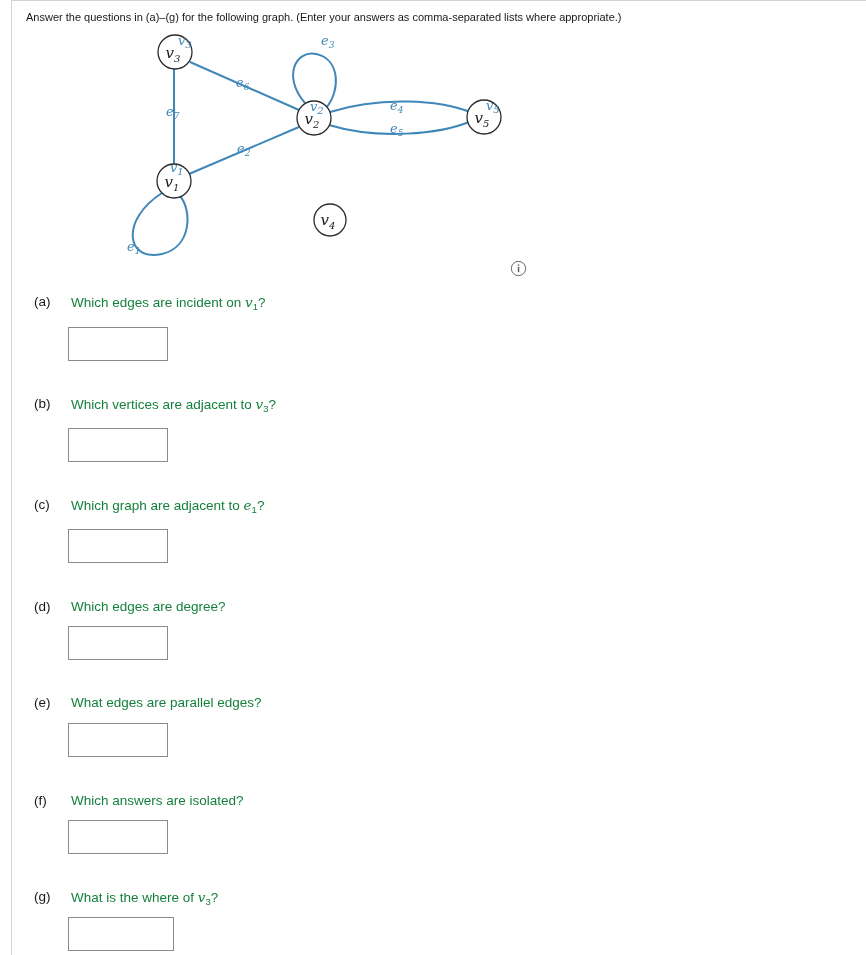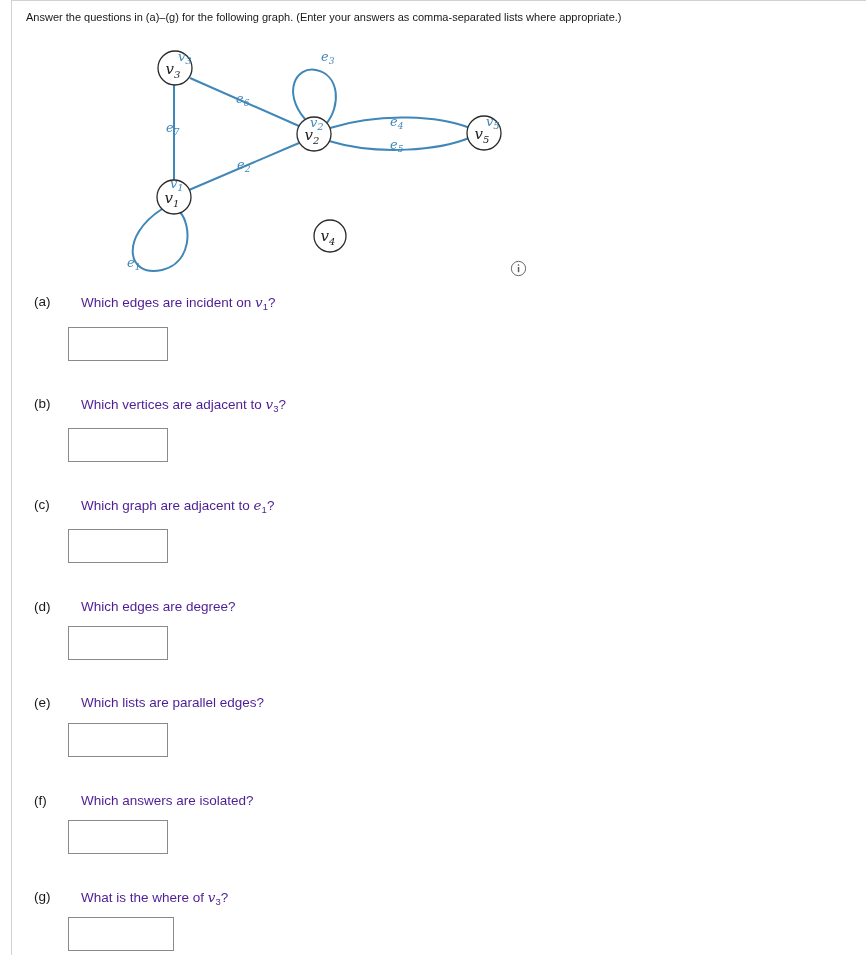--- a/index.html
+++ b/index.html
@@ -41,21 +41,21 @@
     width: 830px;
     font-size: 11px;
     line-height: 18px;
     color: #181818;
     white-space: nowrap;
   }
 
   
   .figure {
     position: absolute;
-    left: 100px; top: 40px;
+    left: 100px; top: 24px;
     width: 450px; height: 250px; text-align: right;
   }
   .figure svg { display: block; }
 
   .info-icon {
     position: absolute;
     left: 510px; top: 260px;
     width: 17px; height: 17px;
   }
 
@@ -66,23 +66,23 @@
   }
   .q-label {
     position: absolute;
     left: 34px;
     font-size: 13.5px;
     color: #181818;
     white-space: nowrap;
   }
   .q-text {
     position: absolute;
-    left: 81px;
+    left: 71px;
     font-size: 13.5px;
-    color: #4c1d95;
+    color: #15803d;
     white-space: nowrap;
   }
   .q-text .var {
     font-family: "DejaVu Serif", serif;
     font-style: italic;
     font-size: 13.5px;
   }
   .q-text sub {
     font-size: 9.5px;
     vertical-align: -0.32em;
@@ -216,21 +216,21 @@
   </div>
 
   <div class="question">
     <div class="q-label" style="top:599px">(d)</div>
     <div class="q-text" style="top:599px">Which edges are degree?</div>
     <input class="answer-box" style="top: 626px;" type="text" value="">
   </div>
 
   <div class="question">
     <div class="q-label" style="top:695px">(e)</div>
-    <div class="q-text" style="top:695px">Which lists are parallel edges?</div>
+    <div class="q-text" style="top:695px">What edges are parallel edges?</div>
     <input class="answer-box" style="top: 723px;" type="text" value="">
   </div>
 
   <div class="question">
     <div class="q-label" style="top:793px">(f)</div>
     <div class="q-text" style="top:793px">Which answers are isolated?</div>
     <input class="answer-box" style="top: 820px;" type="text" value="">
   </div>
 
   <div class="question">

